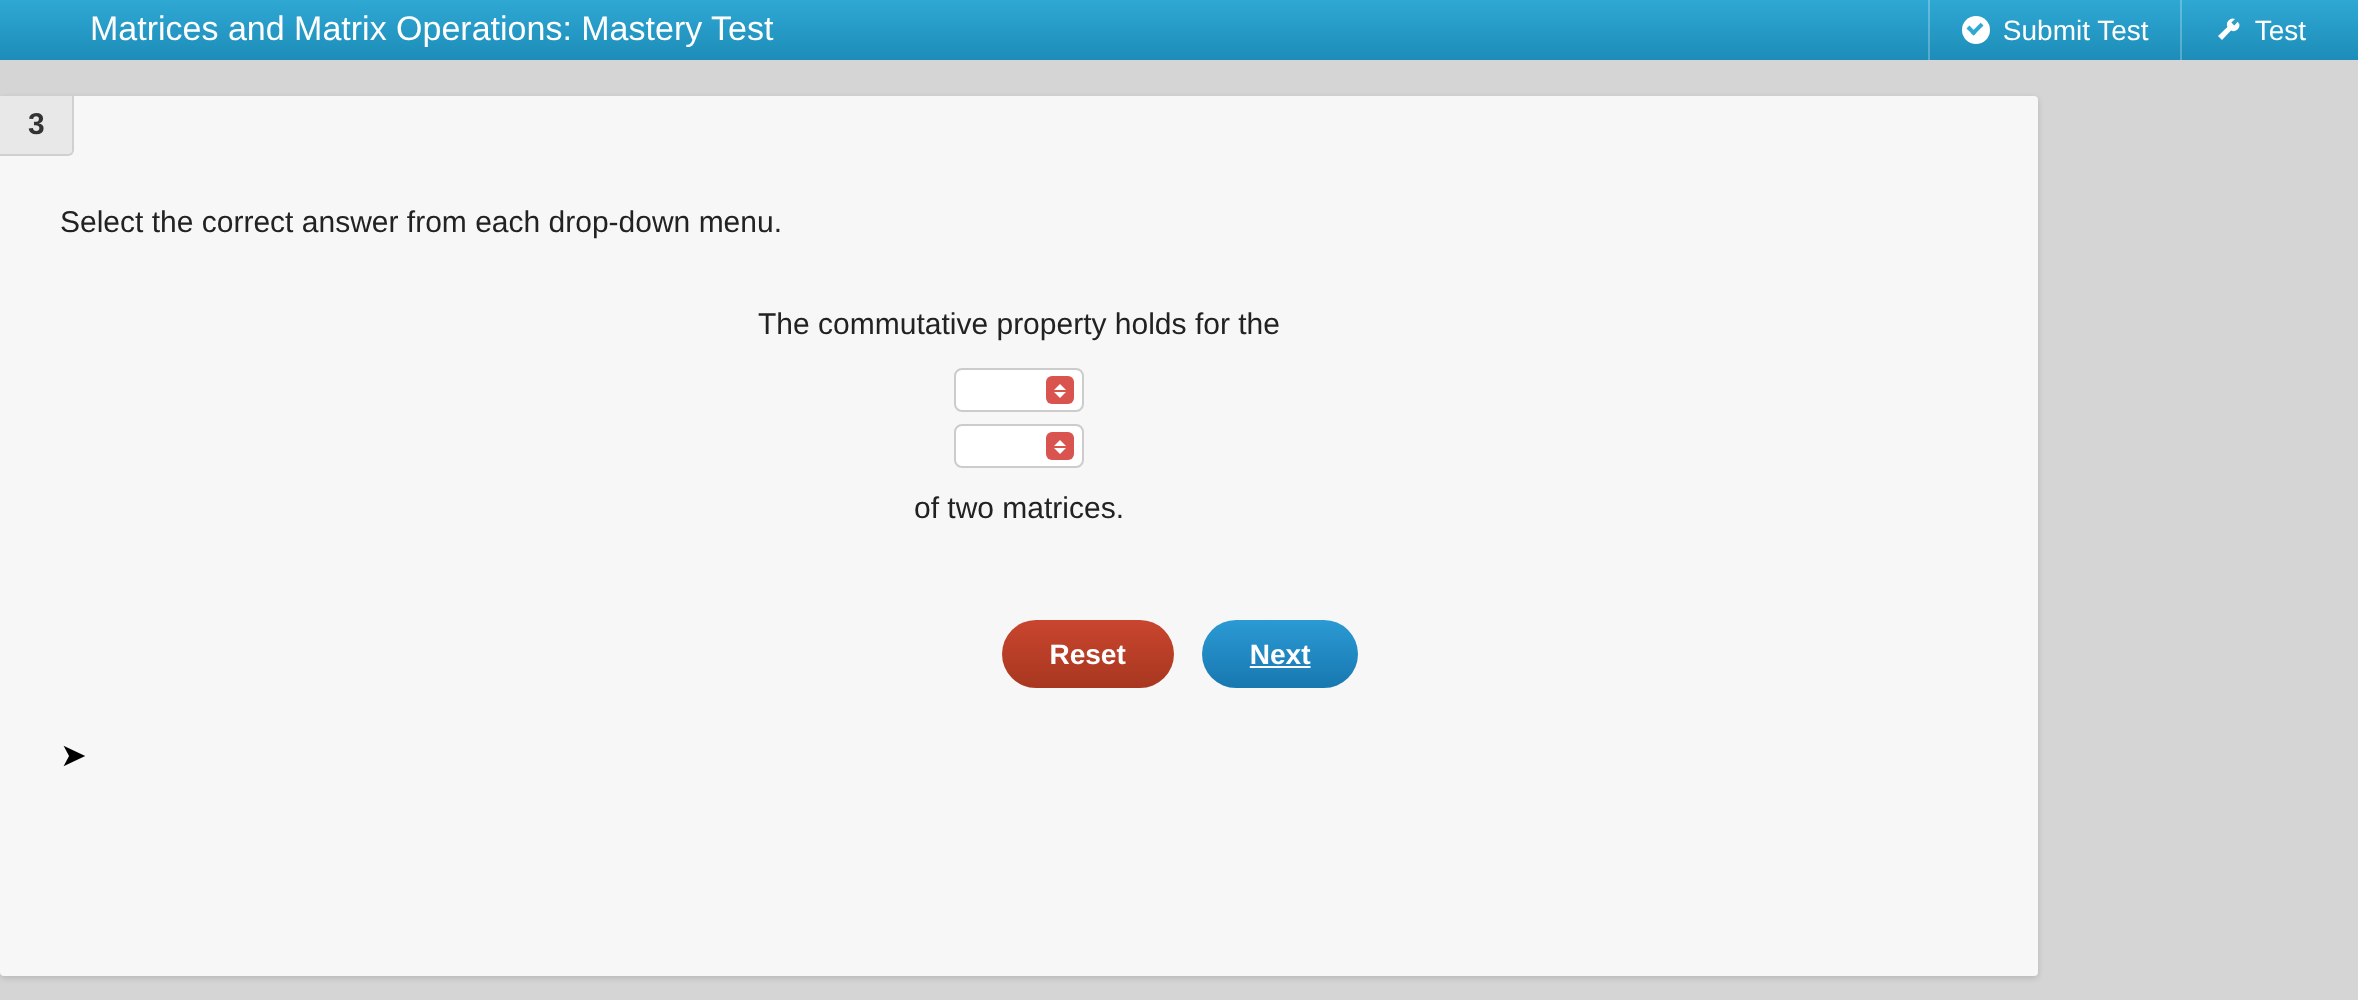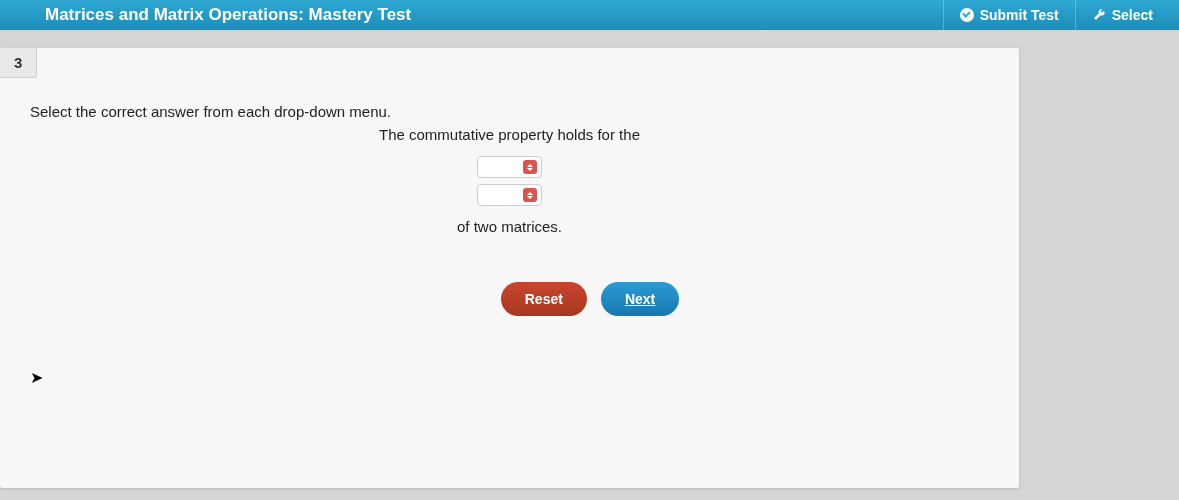--- a/index.html
+++ b/index.html
@@ -11,21 +11,21 @@
       overflow: hidden;
     }
     .header {
       background: linear-gradient(to bottom, #2fa8d4, #1d8cb8);
       height: 30px;
       display: flex;
       align-items: center;
       padding: 0 10px 0 45px;
       color: #fff;
       font-size: 17px;
-      font-weight: 700;
+      font-weight: 400;
     }
     .header-title { flex: 1; white-space: nowrap; }
     .header-actions { display: flex; gap: 0; align-items: stretch; height: 100%; }
     .header-action {
       display: flex;
       align-items: center;
       gap: 6px;
       padding: 0 16px;
       color: #fff;
       font-size: 14px;
@@ -74,20 +74,21 @@
       font-weight: bold;
       color: #333;
       border-bottom-right-radius: 3px;
     }
     .question-body {
       padding: 55px 30px 20px 30px;
     }
     .instruction {
       font-size: 15px;
       color: #222;
+      margin-bottom: 28px;
     }
     .sentence {
       font-size: 15px;
       color: #222;
       line-height: 2;
       display: flex;
       flex-wrap: wrap;
       align-items: center;
       gap: 6px;
       flex-direction: column;
@@ -165,21 +166,21 @@
     <div class="header-action">
       <span class="icon-check"></span>
       <span>Submit Test</span>
     </div>
     <div class="header-action">
       <span class="icon-tools">
         <svg viewBox="0 0 14 14" width="14" height="14">
             <path fill="#fff" d="M12.5 3.5a3 3 0 0 1-4 3.8L4 12l-2-2 4.7-4.5A3 3 0 0 1 10.5 1.5l-1.8 1.8.7.7.7.7 1.8-1.8c.3.4.5.9.6 1.4z"></path>
           </svg>
       </span>
-      <span>Select</span>
+      <span>Test</span>
     </div>
   </div>
 </div>
 
 <div class="content-panel">
   <div class="qnum-tab">3</div>
   <div class="question-body">
     <div class="instruction">Select the correct answer from each drop-down menu.</div>
     <div class="sentence">
       <span>The commutative property holds for the</span>

